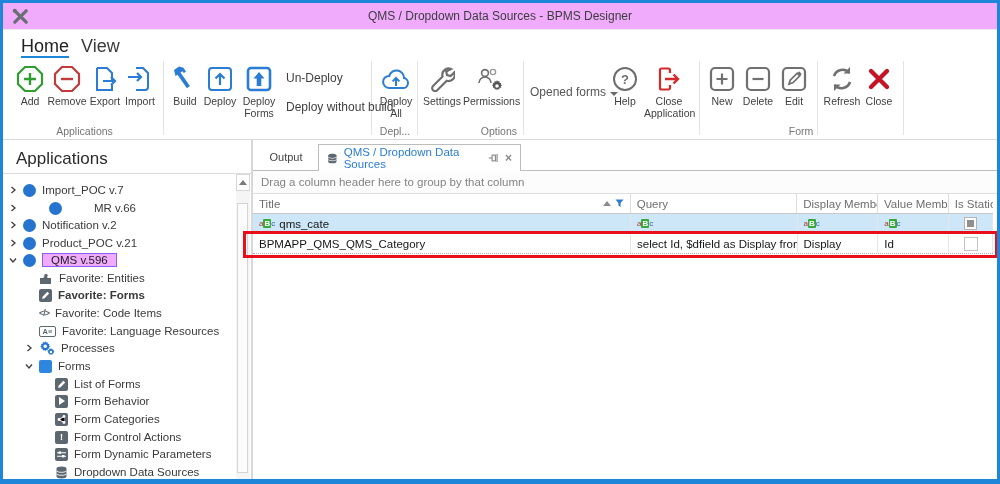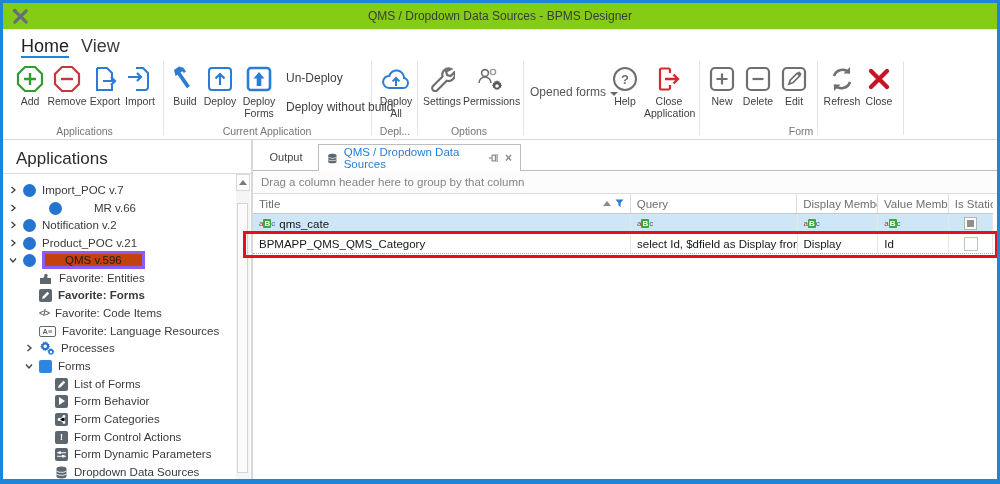--- a/index.html
+++ b/index.html
@@ -1,21 +1,21 @@
 <!DOCTYPE html>
 <html><head>
 <meta charset="utf-8">
 <style>
   * { margin:0; padding:0; box-sizing:border-box; }
   html,body { width:1000px; height:484px; font-family:"Liberation Sans", sans-serif; background:#fff; }
   .window { position:relative; width:1000px; height:484px; background:#fff;
             border:3px solid #1d86d8; border-bottom-width:5px; overflow:hidden; }
 
   
-  .titlebar { position:absolute; left:0; top:0; width:994px; height:27px; background:#84cc16;
+  .titlebar { position:absolute; left:0; top:0; width:994px; height:27px; background:#f0abfc;
               border-bottom:1px solid #ececec; }
   .app-icon { position:absolute; left:8px; top:4px; }
   .title-text { position:absolute; left:0; top:6px; width:100%; text-align:center;
                 font-size:12px; color:#3c3c3c; }
 
   
   .ribbon-tabs { position:absolute; left:0; top:27px; width:994px; height:29px; background:#fff; }
   .rtab { position:absolute; top:6px; height:22px; font-size:18px; color:#3b3b3b; cursor:default; }
   .rtab.active { border-bottom:2px solid #1d86d8; color:#222; }
 
@@ -35,21 +35,21 @@
   .sidebar-divider { position:absolute; left:0; top:170px; width:248px; height:1px; background:#dcdcdc; }
   .trow { position:absolute; display:flex; align-items:center; gap:6px; height:18px;
           font-size:11.5px; color:#3a3a3a; white-space:nowrap; cursor:default; }
   .appdot { width:13px; height:13px; border-radius:50%; background:#2574d0; flex:0 0 auto; }
   .sqicon { width:13px; height:13px; border-radius:2px; background:#5d6770; color:#fff;
             font-size:9px; font-weight:bold; display:flex; align-items:center; justify-content:center; flex:0 0 auto; }
   .codeicon { font-size:9px; font-weight:bold; color:#5d6770; letter-spacing:-1px; }
   .langicon { width:17px; height:11px; border:1px solid #5d6770; border-radius:2px; font-size:7.5px;
               font-weight:bold; color:#5d6770; display:flex; align-items:center; justify-content:center; }
   .bluesq { width:13px; height:13px; border-radius:2px; background:#2e86de; }
-  .hl-orange { background:#c2410c; border:3px solid #8b5cf6; padding:0 20px; color:#1c1c1c; }
+  .hl-orange { background:#f0abfc; border:1px solid #8b5cf6; padding:0 8px; color:#1c1c1c; }
 
   
   .vscroll { position:absolute; left:233px; top:171px; width:14px; height:307px; background:#f5f5f5; }
   .vscroll-up { position:absolute; left:0; top:0; width:14px; height:17px; background:#fdfdfd;
                 border:1px solid #d8d8d8; display:flex; align-items:center; justify-content:center; }
   .up-arrow { width:0; height:0; border-left:4px solid transparent; border-right:4px solid transparent;
               border-bottom:5px solid #7a7a7a; }
   .vscroll-thumb { position:absolute; left:1px; top:29px; width:11px; height:270px; background:#fbfbfb;
                    border:1px solid #d4d4d4; }
   .splitter { position:absolute; left:248px; top:137px; width:2px; height:341px; background:#d8d8d8; }
@@ -180,21 +180,20 @@
       <span class="ric">
         <svg width="26" height="26" viewBox="0 0 26 26">
             <rect x="2" y="2" width="22" height="22" rx="3" fill="none" stroke="#2a7cd4" stroke-width="2.6"></rect>
             <path d="M13 6l5.5 6.5h-3.2V20h-4.6v-7.5H7.5z" fill="#2a7cd4"></path>
           </svg>
       </span>
       <div>Deploy Forms</div>
     </div>
     <div class="rsmall" style="left:283px; top:12px;">Un-Deploy</div>
     <div class="rsmall" style="left:283px; top:41px;">Deploy without build</div>
-    <div class="rgroup-label" style="left:164px; width:200px;">Current Application</div>
 
     <div class="rbtn" style="left:373px; width:40px;text-align:center;">
       <span class="ric">
         <svg width="30" height="24" viewBox="0 0 30 24">
             <path d="M8 21h14a5 5 0 0 0 1-9.9A7.5 7.5 0 0 0 8.3 8.9 5.6 5.6 0 0 0 8 21z" fill="none" stroke="#2a7cd4" stroke-width="2"></path>
             <path d="M15 19v-8m-3.4 3.4L15 11l3.4 3.4" fill="none" stroke="#2a7cd4" stroke-width="2"></path>
           </svg>
       </span>
       <div>Deploy All</div>
     </div>
@@ -213,21 +212,21 @@
         <svg width="28" height="26" viewBox="0 0 28 26">
             <circle cx="9" cy="7" r="3.4" fill="none" stroke="#6e6e6e" stroke-width="1.6"></circle>
             <path d="M3 17a6 6 0 0 1 12 0" fill="none" stroke="#6e6e6e" stroke-width="1.6"></path>
             <circle cx="17" cy="6" r="2.6" fill="none" stroke="#9a9a9a" stroke-width="1.4"></circle>
             <path d="M21 14l.7 1.5 1.7-.4.1 1.7 1.7.1-.4 1.7 1.5.7-1.5.7.4 1.7-1.7.1-.1 1.7-1.7-.4-.7 1.5-.7-1.5-1.7.4-.1-1.7-1.7-.1.4-1.7-1.5-.7 1.5-.7-.4-1.7 1.7-.1.1-1.7 1.7.4z" fill="#555"></path>
             <circle cx="21" cy="20" r="1.8" fill="#fff"></circle>
           </svg>
       </span>
       <div>Permissions</div>
     </div>
-    <div class="rgroup-label" style="left:418px; width:96px;">Options</div>
+    <div class="rgroup-label" style="left:418px; width:96px;text-align:right;">Options</div>
 
     <div class="rsmall" style="left:527px; top:26px; color:#565656;"><span>Opened forms</span><span class="dropdown-caret"></span></div>
     <div class="rbtn" style="left:604px; width:36px;">
       <span class="ric">
         <svg width="26" height="26" viewBox="0 0 26 26">
             <circle cx="13" cy="13" r="11" fill="none" stroke="#6e6e6e" stroke-width="2"></circle>
             <text x="13" y="18" text-anchor="middle" font-size="13" font-weight="bold" fill="#6e6e6e" font-family="Liberation Sans, sans-serif">?</text>
           </svg>
       </span>
       <div>Help</div>

